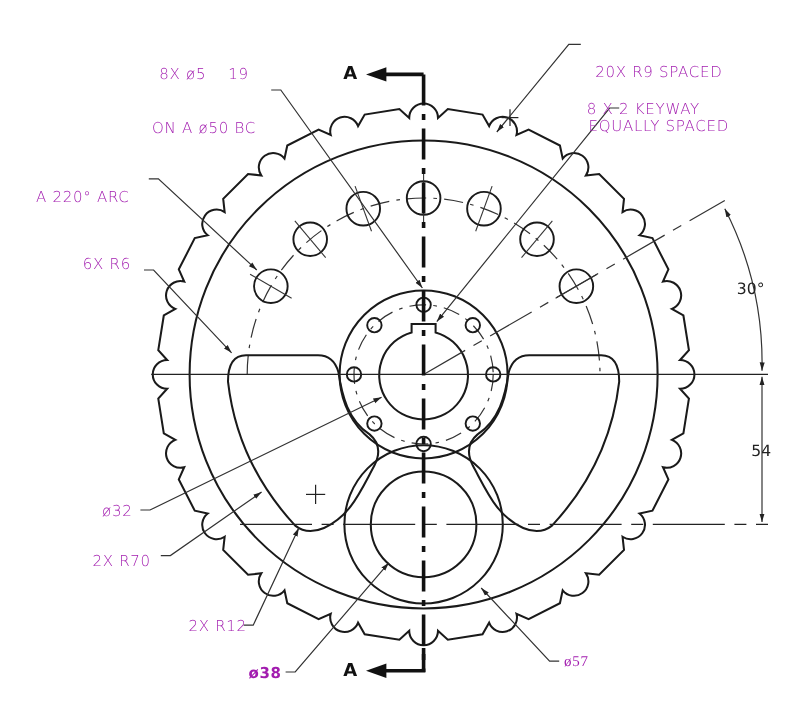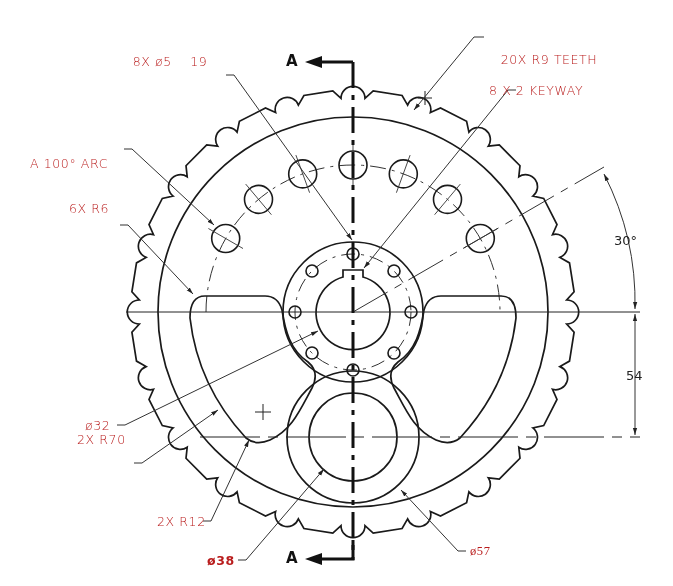--- a/index.html
+++ b/index.html
@@ -1,18 +1,18 @@
 <!DOCTYPE html>
 <html><head>
 <meta charset="utf-8">
 <style>
   html, body { margin: 0; padding: 0; background: #ffffff; }
   body { width: 673px; height: 586px; position: relative; overflow: hidden; font-family: "Liberation Sans", sans-serif; }
   #drawing { position: absolute; left: 0; top: 0; width: 673px; height: 586px; }
-  .lbl { position: absolute; font-family: "DejaVu Sans", sans-serif; font-size: 12.5px; color: #b91c1c; line-height: 15px; white-space: pre; letter-spacing: 0.6px; font-weight: 300; }
+  .lbl { position: absolute; font-family: "DejaVu Sans", sans-serif; font-size: 12.5px; color: #a21caf; line-height: 15px; white-space: pre; letter-spacing: 0.6px; font-weight: 300; }
   .lbl.c { text-align: center; }
   .sec { position: absolute; font-family: "DejaVu Sans", sans-serif; font-size: 15px; font-weight: bold; color: #111; }
   svg text { font-family: "DejaVu Sans", sans-serif; }
 </style>
 </head>
 <body>
 
 <svg id="drawing" viewBox="0 0 673 586" xmlns="http://www.w3.org/2000/svg">
   <defs>
     <marker id="arr" viewBox="0 0 10 10" refX="10" refY="5" markerWidth="7" markerHeight="7" orient="auto-start-reverse">
@@ -117,30 +117,32 @@
 
   <text x="614" y="245" font-size="13" fill="#222">30°</text>
   <text x="626" y="380" font-size="13" fill="#222">54</text>
 </svg>
 
 <div class="sec" style="left:286px;top:52px;">A</div>
 <div class="sec" style="left:286px;top:549px;">A</div>
 
 <div class="lbl c" style="left:112px;top:24px;width:116px;">
   <div>8X ø5    19</div>
+  <div>ON A ø50 BC</div>
 </div>
 
 <div class="lbl c" style="left:484px;top:22px;width:130px;">
-  <div>20X R9 TEETH</div>
+  <div>20X R9 SPACED</div>
+  <div>EQUALLY SPACED</div>
 </div>
 
 <div class="lbl" style="left:489px;top:83px;">8 X 2 KEYWAY</div>
 
 <div class="lbl c" style="left:14px;top:126px;width:110px;">
-  <div>A 100° ARC</div>
+  <div>A 220° ARC</div>
 </div>
 
-<div class="lbl" style="left:69px;top:201px;">6X R6</div>
+<div class="lbl" style="left:69px;top:212px;">6X R6</div>
 <div class="lbl" style="left:85px;top:418px;">ø32</div>
-<div class="lbl" style="left:77px;top:432px;">2X R70</div>
+<div class="lbl" style="left:77px;top:460px;">2X R70</div>
 <div class="lbl" style="left:157px;top:514px;">2X R12</div>
 <div class="lbl" style="left:207px;top:553px;font-weight:bold;">ø38</div>
 <div class="lbl" style="left:470px;top:544px;font-family:Liberation Serif, serif;">ø57</div>
 
 </body></html>

